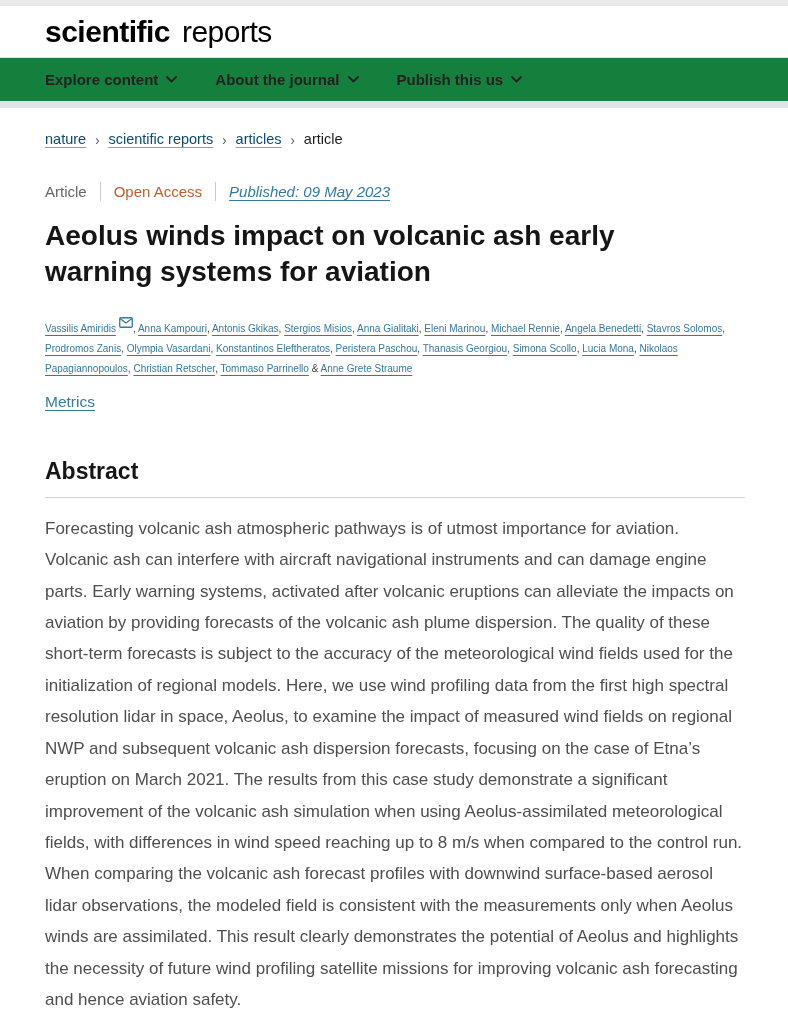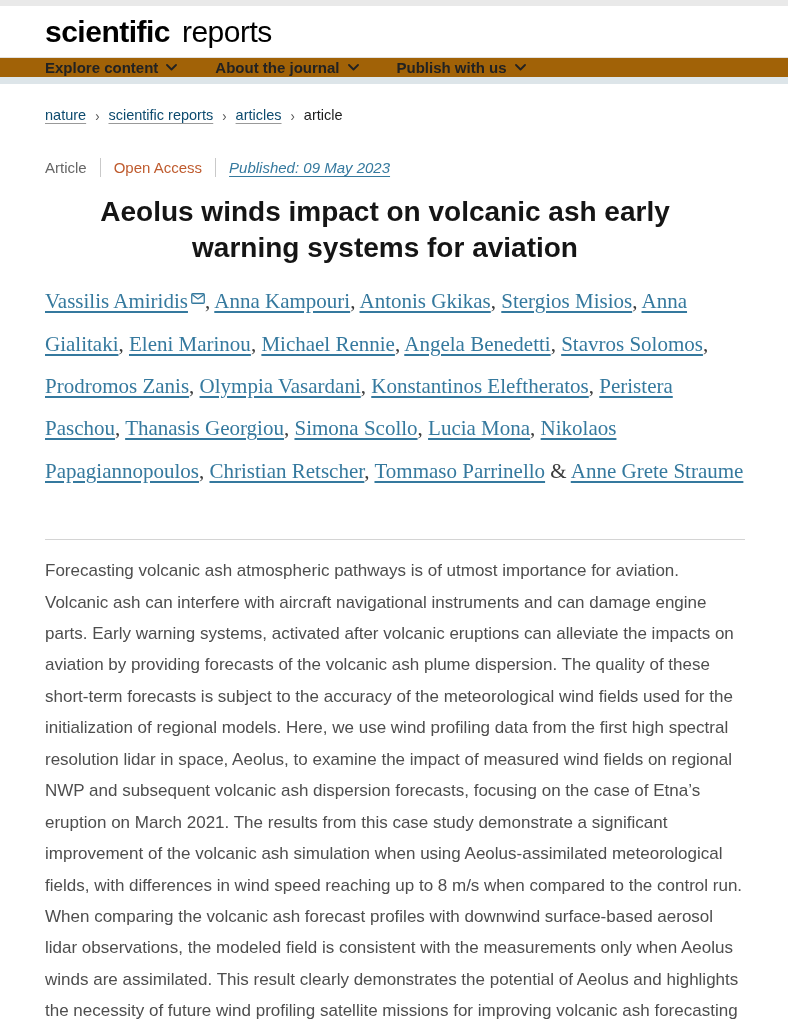--- a/index.html
+++ b/index.html
@@ -15,23 +15,23 @@
   
   .top-strip { height:6px; background:#e9e9e9; }
   .masthead { background:#fff; padding:9px 45px 8px 45px; }
   .logo { font-size:30px; color:#000; letter-spacing:-0.5px; white-space:nowrap; text-decoration:none; display:inline-block; }
   .logo .logo-bold { font-weight:bold; }
   .logo .logo-reg  { font-weight:normal; margin-left:4px;margin-top:31px; }
 
   .navbar {
     border-top:1px solid #e2e2e2;
     border-bottom:7px solid #dde5e9;
-    padding:1px 45px;
+    padding:13px 45px;
     display:flex; align-items:center; gap:38px;
-    background:#a16207;
+    background:#15803d;
   }
   .nav-item {
     display:flex; align-items:center; gap:8px;
     font-size:15px; font-weight:bold; color:#222; text-decoration:none;
   }
   .chev { display:inline-block; line-height:0; }
   .chev svg { display:block; }
 
   
   .content { padding:0 43px 0 45px; }
@@ -52,28 +52,26 @@
   }
   .meta-type { color:#666; }
   .vsep { width:1px; height:19px; background:#c9c9c9; }
   .meta-access { color:var(--oa-color,#bf5b2e); }
   .meta-published { color:var(--link-color,#35799e); text-decoration:underline; text-underline-offset:3px;font-style:italic; }
 
   .article-title {
     margin-top:17px;
     font-size:28px; line-height:1.27; font-weight:bold; color:#151515;
     max-width:680px;
-    text-align:center;
   }
 
   .author-list {
-    margin-top:15px;
-    font-size:21px; line-height:2.02; color:#3c3c3c;
+    margin-top:28px;
+    font-size:10px; line-height:2.02; color:#3c3c3c;
     max-width:700px;
-    font-family:Liberation Serif, serif;
   }
   .author-link { color:var(--link-color,#35799e); text-decoration:underline; text-underline-offset:3px; }
   .author-sep { color:#3c3c3c; }
   .email-icon { display:inline-block; line-height:0; vertical-align:4px; margin-left:3px; }
   .email-icon svg { display:block; }
 
   .citation-row {
     margin-top:18px;
     display:flex; align-items:center; gap:12px;
     font-size:15.5px; color:#2c2c2c;
@@ -115,21 +113,21 @@
     </a>
     <a class="nav-item">
       <span>About the journal</span>
       <span class="chev">
         <svg width="11" height="7" viewBox="0 0 11 7">
           <polyline points="1,1 5.5,5.5 10,1" fill="none" stroke="#222" stroke-width="1.8" stroke-linecap="round" stroke-linejoin="round"></polyline>
         </svg>
       </span>
     </a>
     <a class="nav-item">
-      <span>Publish with us</span>
+      <span>Publish this us</span>
       <span class="chev">
         <svg width="11" height="7" viewBox="0 0 11 7">
           <polyline points="1,1 5.5,5.5 10,1" fill="none" stroke="#222" stroke-width="1.8" stroke-linecap="round" stroke-linejoin="round"></polyline>
         </svg>
       </span>
     </a>
   </nav>
 
 <main class="content">
 
@@ -152,19 +150,23 @@
   </div>
 
   <h1 class="article-title">Aeolus winds impact on volcanic ash early warning systems for aviation</h1>
 
   <p class="author-list"><a class="author-link">Vassilis Amiridis</a><a class="email-icon"><svg width="14" height="11" viewBox="0 0 14 11">
           <rect x="0.75" y="0.75" width="12.5" height="9.5" rx="1" fill="none" stroke="#35799e" stroke-width="1.3"></rect>
           <polyline points="1,1.5 7,6 13,1.5" fill="none" stroke="#35799e" stroke-width="1.3"></polyline>
         </svg></a><span class="author-sep">, </span><a class="author-link">Anna Kampouri</a><span class="author-sep">, </span><a class="author-link">Antonis Gkikas</a><span class="author-sep">, </span><a class="author-link">Stergios Misios</a><span class="author-sep">, </span><a class="author-link">Anna Gialitaki</a><span class="author-sep">, </span><a class="author-link">Eleni Marinou</a><span class="author-sep">, </span><a class="author-link">Michael Rennie</a><span class="author-sep">, </span><a class="author-link">Angela Benedetti</a><span class="author-sep">, </span><a class="author-link">Stavros Solomos</a><span class="author-sep">, </span><a class="author-link">Prodromos Zanis</a><span class="author-sep">, </span><a class="author-link">Olympia Vasardani</a><span class="author-sep">, </span><a class="author-link">Konstantinos Eleftheratos</a><span class="author-sep">, </span><a class="author-link">Peristera Paschou</a><span class="author-sep">, </span><a class="author-link">Thanasis Georgiou</a><span class="author-sep">, </span><a class="author-link">Simona Scollo</a><span class="author-sep">, </span><a class="author-link">Lucia Mona</a><span class="author-sep">, </span><a class="author-link">Nikolaos Papagiannopoulos</a><span class="author-sep">, </span><a class="author-link">Christian Retscher</a><span class="author-sep">, </span><a class="author-link">Tommaso Parrinello</a><span class="author-sep"> &amp; </span><a class="author-link">Anne Grete Straume</a></p>
 
 
+  <div class="metrics-row">
+    <a class="metrics-link">Metrics</a>
+  </div>
 
   <section class="abstract-section">
+    <h2 class="abstract-heading">Abstract</h2>
     <hr class="abstract-rule">
     <p class="abstract-text">Forecasting volcanic ash atmospheric pathways is of utmost importance for aviation. Volcanic ash can interfere with aircraft navigational instruments and can damage engine parts. Early warning systems, activated after volcanic eruptions can alleviate the impacts on aviation by providing forecasts of the volcanic ash plume dispersion. The quality of these short-term forecasts is subject to the accuracy of the meteorological wind fields used for the initialization of regional models. Here, we use wind profiling data from the first high spectral resolution lidar in space, Aeolus, to examine the impact of measured wind fields on regional NWP and subsequent volcanic ash dispersion forecasts, focusing on the case of Etna’s eruption on March 2021. The results from this case study demonstrate a significant improvement of the volcanic ash simulation when using Aeolus-assimilated meteorological fields, with differences in wind speed reaching up to 8 m/s when compared to the control run. When comparing the volcanic ash forecast profiles with downwind surface-based aerosol lidar observations, the modeled field is consistent with the measurements only when Aeolus winds are assimilated. This result clearly demonstrates the potential of Aeolus and highlights the necessity of future wind profiling satellite missions for improving volcanic ash forecasting and hence aviation safety.</p>
   </section>
 
 </main>
 
 </body></html>

